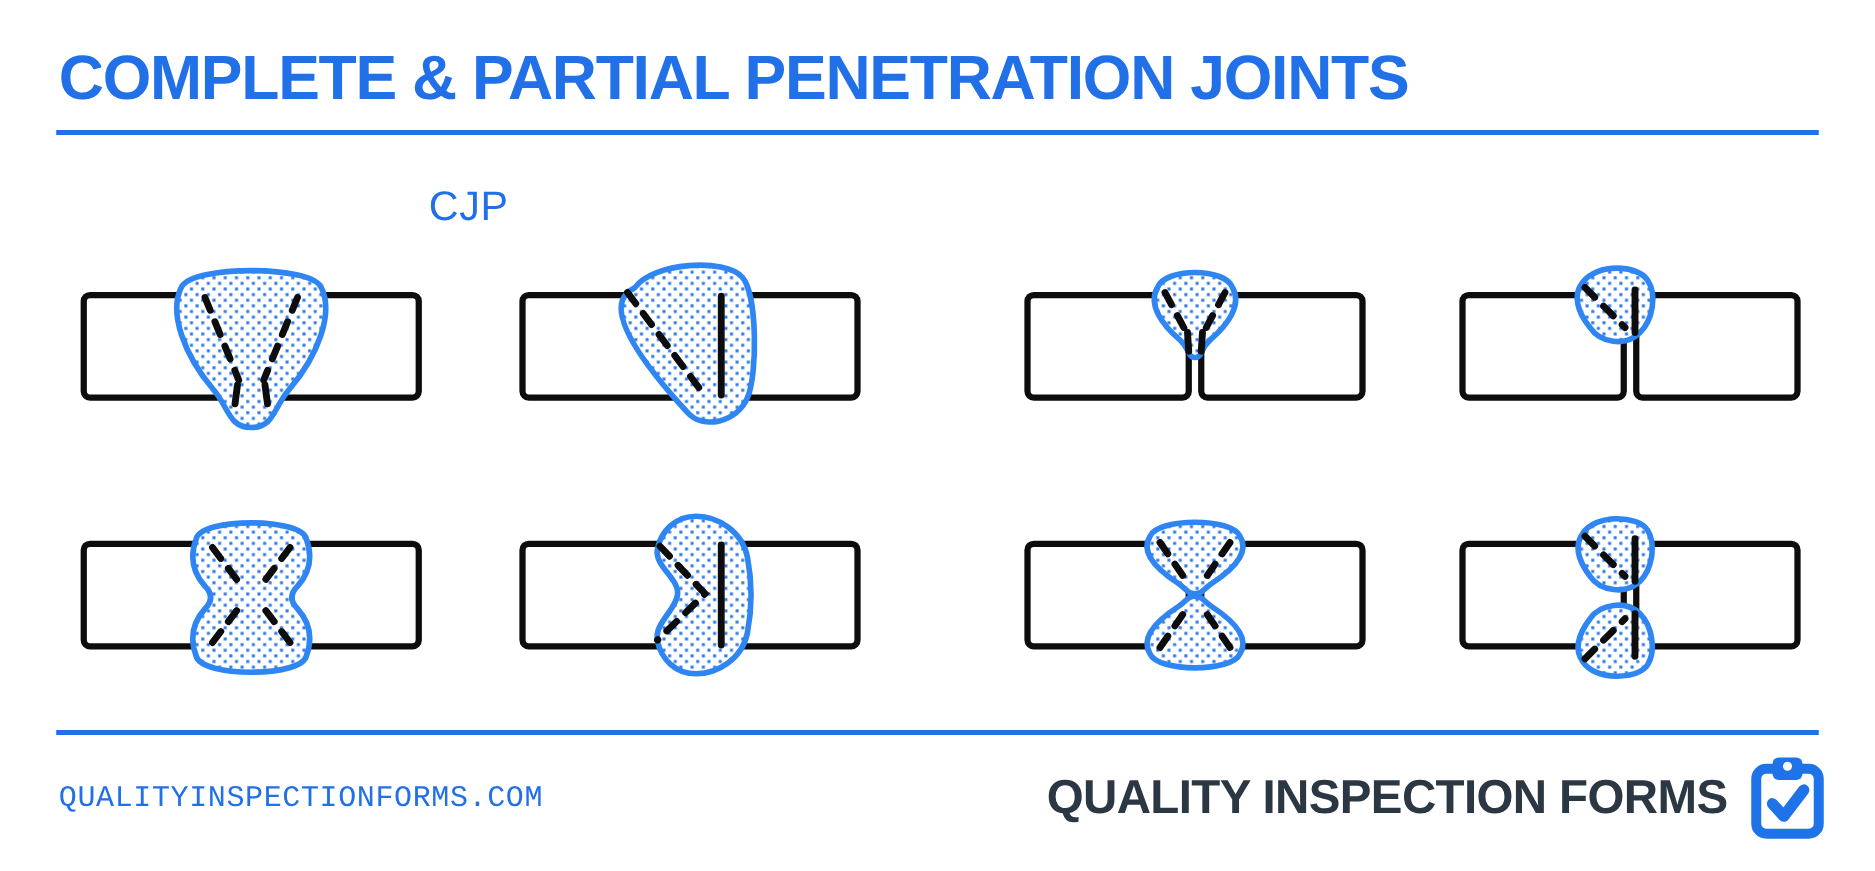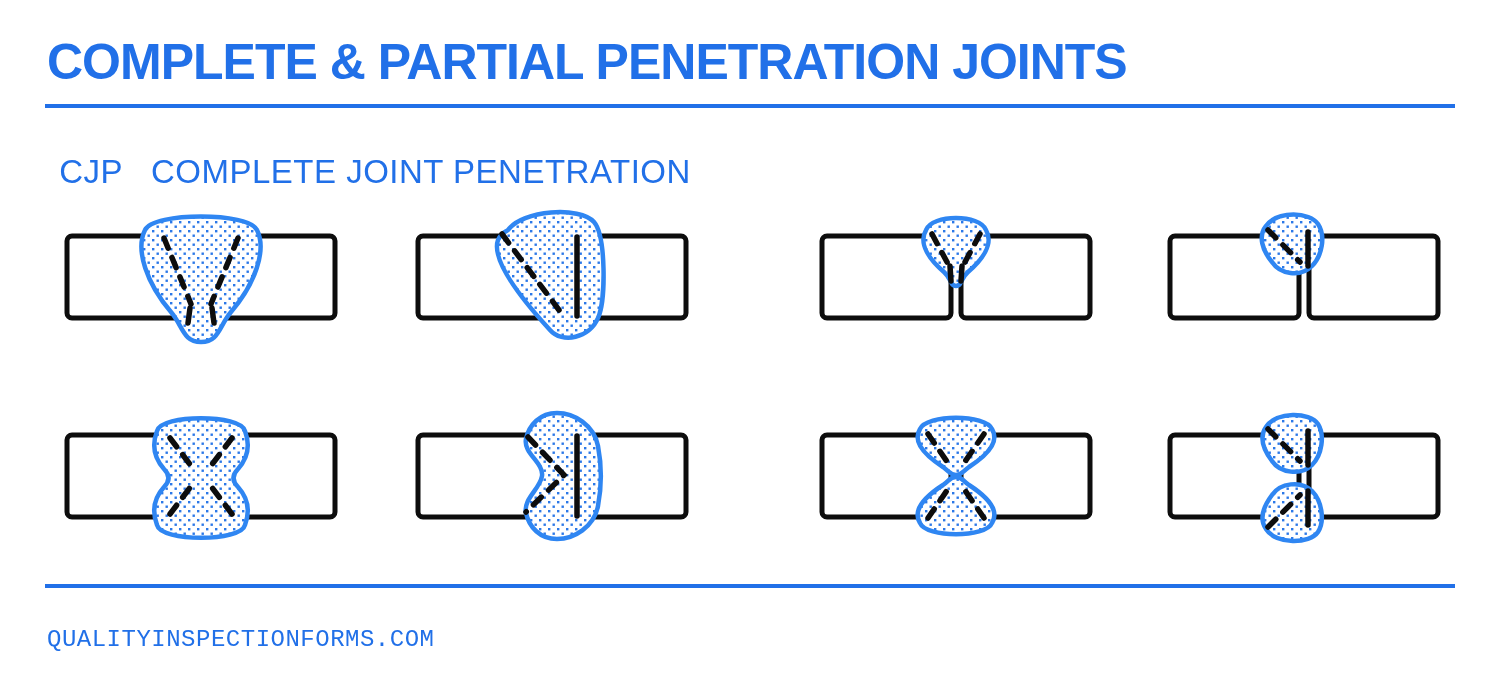--- a/index.html
+++ b/index.html
@@ -22,20 +22,21 @@
   }
   .rule{position:absolute;left:45px;width:1410px;height:4px;background:var(--accent);}
   .rule-top{top:104px;}
   .rule-bottom{top:584px;}
 
   .section-header{
     position:absolute;top:150px;height:44px;
     display:flex;align-items:center;justify-content:center;gap:14px;
     color:var(--accent);font-size:33px;font-weight:500;letter-spacing:0.5px;
     white-space:nowrap;
+    flex-direction:column;
   }
   .section-header.cjp{left:67px;width:616px;}
   .section-header.pjp{left:822px;width:610px;}
   .vbar{width:3px;height:38px;background:var(--accent);}
 
   .diag{position:absolute;width:280px;height:150px;}
   .r1{top:202px;} .r2{top:401px;}
   .c1{left:61px;} .c2{left:412px;} .c3{left:816px;} .c4{left:1164px;}
 
   .plate{fill:none;stroke:var(--plate);stroke-width:5;}
@@ -72,21 +73,20 @@
       </pattern>
     </defs>
   </svg>
 
   <div class="page-title">COMPLETE &amp; PARTIAL PENETRATION JOINTS</div>
   <div class="rule rule-top"></div>
 
   <div class="section-header cjp">
     <span>CJP</span>
     <span class="vbar"></span>
-    <span>COMPLETE JOINT PENETRATION</span>
   </div>
 
   <svg class="diag r1 c1" viewBox="0 0 280 150">
     <rect class="plate" x="6" y="34" width="268" height="82" rx="5"></rect>
     <path class="weld" d="M 84,28 C 92,10 188,10 196,28 C 206,48 194,82 170,110 C 158,124 158,140 140,140 C 122,140 122,124 110,110 C 86,82 74,48 84,28 Z"></path>
     <line class="jdash" x1="103" y1="36" x2="130" y2="102"></line>
     <line class="jdash" x1="177" y1="36" x2="150" y2="102"></line>
     <line class="jline" x1="129" y1="106" x2="127" y2="121"></line>
     <line class="jline" x1="151" y1="106" x2="153" y2="121"></line>
   </svg>
@@ -151,14 +151,23 @@
     <line class="jline" x1="144" y1="30" x2="144" y2="64"></line>
     <line class="jline" x1="144" y1="90" x2="144" y2="124"></line>
     <line class="jdash" x1="104" y1="28" x2="136" y2="60"></line>
     <line class="jdash" x1="104" y1="126" x2="136" y2="94"></line>
   </svg>
 
   <div class="rule rule-bottom"></div>
 
   <div class="footer-site">QUALITYINSPECTIONFORMS.COM</div>
 
+  <div class="footer-brand">
+    <span class="brand-text">QUALITY INSPECTION FORMS</span>
+    <svg width="64" height="68" viewBox="0 0 64 68">
+      <rect x="7" y="11" width="50" height="52" rx="8" fill="#ffffff" stroke="#1e73e8" stroke-width="8"></rect>
+      <rect x="20" y="2" width="24" height="18" rx="5" fill="#1e73e8"></rect>
+      <circle cx="32" cy="9" r="3.6" fill="#ffffff"></circle>
+      <path d="M 20,39 L 29,49 L 45,28" fill="none" stroke="#1e73e8" stroke-width="9" stroke-linecap="round" stroke-linejoin="round"></path>
+    </svg>
+  </div>
 
 </div>
 
 </body></html>

